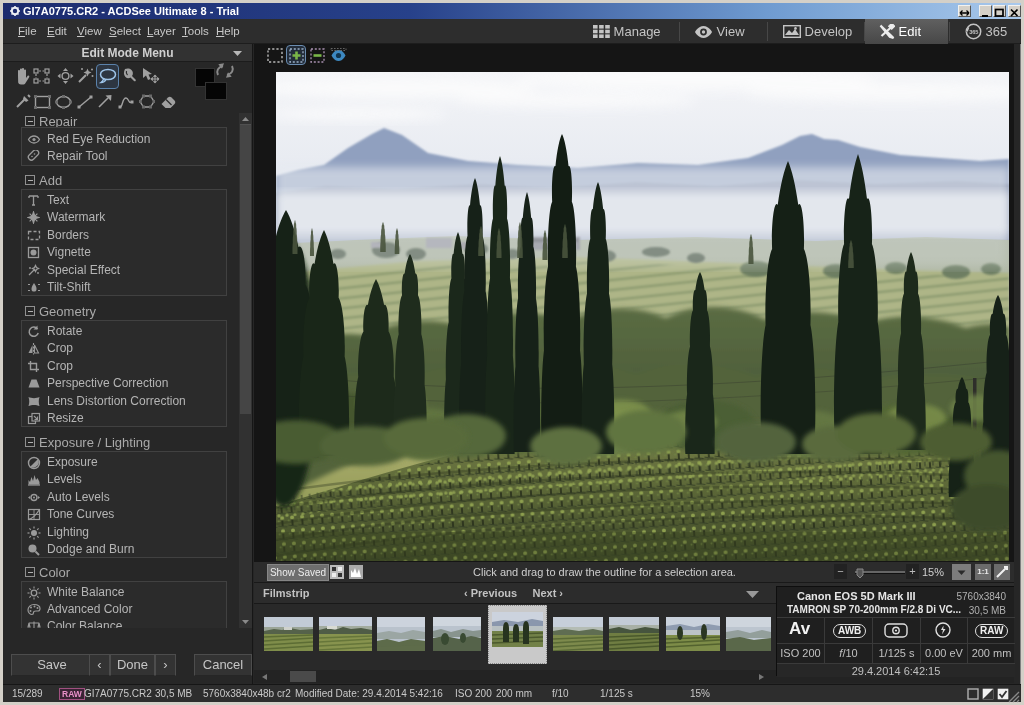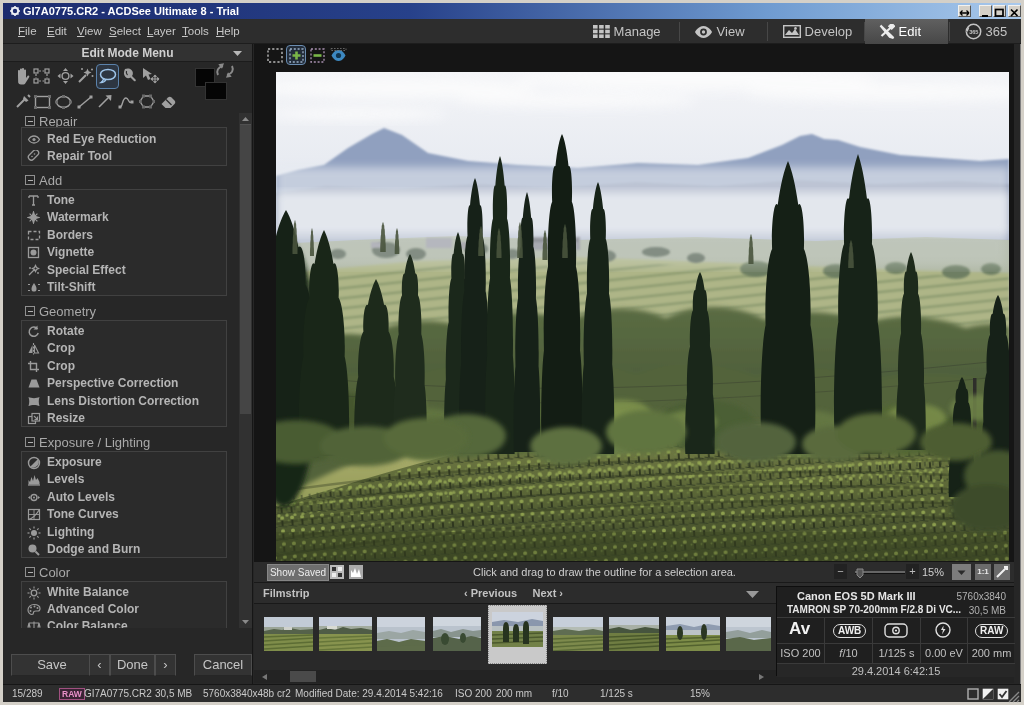--- a/index.html
+++ b/index.html
@@ -14,21 +14,21 @@
 .tabdiv{position:absolute;top:3px;height:19px;width:1px;background:#474747}
 #edittab{position:absolute;left:862px;top:0;width:83px;height:25px;background:linear-gradient(#606060,#474747);}
 #leftpanel{position:absolute;left:3px;top:44px;width:250px;height:640px;background:#272727;border-right:1px solid #161616}
 #emm{position:absolute;left:0;top:0;width:249px;height:18px;background:#323232;border-bottom:1px solid #1c1c1c;color:#cfcfcf;font-size:12px;font-weight:bold;text-align:center;line-height:18px}
 .sech{position:absolute;left:36px;height:16px;font-size:13px;color:#a9a9a9;white-space:nowrap}
 .mbox{position:absolute;left:22px;width:10px;height:10px;border:1px solid #909090;background:#262626}
 .mbox:before{content:"";position:absolute;left:2px;top:4px;width:5px;height:1px;background:#b0b0b0}
 .grp{position:absolute;left:18px;width:206px;border:1px solid #414141;background:#2b2b2b}
 .itm{position:absolute;left:24px;height:17px;line-height:17px;white-space:nowrap;color:#b5b5b5;font-size:12px;font-weight:bold}
 .itm svg{position:absolute;left:0;top:2px}
-.itm b{margin-left:20px;font-weight:bold}
+.itm b{margin-left:20px;font-weight:normal}
 #vscroll{position:absolute;left:236px;top:69px;width:13px;height:515px;background:#313131}
 #vthumb{position:absolute;left:1px;top:11px;width:11px;height:290px;background:#454545;border-top:1px solid #505050}
 .btn{position:absolute;top:610px;height:22px;background:#333;border:1px solid #4d4d4d;border-bottom-color:#262626;color:#c6c6c6;font-size:13px;text-align:center;line-height:20px}
 #canvas{position:absolute;left:254px;top:44px;width:760px;height:518px;background:#151515}
 #phototlb{position:absolute;left:254px;top:562px;width:760px;height:21px;background:#2c2c2c;border-bottom:1px solid #191919;color:#c8c8c8;font-size:11px}
 #filmbar{position:absolute;left:254px;top:583px;width:760px;height:21px;background:#2c2c2c;border-bottom:1px solid #191919;color:#c8c8c8;font-size:11px}
 #thumbarea{position:absolute;left:254px;top:604px;width:760px;height:79px;background:#292929}
 .th{position:absolute;top:13px;height:34px}
 #fsscroll{position:absolute;left:0;top:66px;width:760px;height:13px;background:#232323}
 #exif{position:absolute;left:776px;top:586px;width:238px;height:90px;background:#1f1f1f;border-left:1px solid #0e0e0e;border-top:1px solid #0e0e0e;color:#ccc;font-size:11px;z-index:5}
@@ -237,21 +237,21 @@
           <rect x="3.5" y="-1" width="6" height="12" rx="3" fill="none" stroke="#9a9a9a" stroke-width="1.3" transform="rotate(45 6.5 5)"></rect>
           <circle cx="5" cy="6.5" r="0.8" fill="#9a9a9a"></circle>
           <circle cx="7.5" cy="4" r="0.8" fill="#9a9a9a"></circle>
         </svg><b>Repair Tool</b></div>
 
   <div class="mbox" style="top:131px"></div>
       <div class="sech" style="top:129px">Add</div>
   <div class="grp" style="top:145px;height:107px"></div>
   <div class="itm" style="top:148px"><svg width="13" height="13" viewBox="0 0 13 13">
           <path d="M2 2 L11 2 M2 2 L2 4 M11 2 L11 4 M6.5 2 L6.5 11 M5 11 L8 11" stroke="#9a9a9a" stroke-width="1.3" fill="none"></path>
-        </svg><b>Tone</b></div>
+        </svg><b>Text</b></div>
   <div class="itm" style="top:165px"><svg width="13" height="13" viewBox="0 0 13 13">
           <path d="M6.5 1 L7.8 5.2 L12 6.5 L7.8 7.8 L6.5 12 L5.2 7.8 L1 6.5 L5.2 5.2 Z M2.6 2.6 L10.4 10.4 M10.4 2.6 L2.6 10.4" stroke="#9a9a9a" stroke-width="1.2" fill="#9a9a9a"></path>
         </svg><b>Watermark</b></div>
   <div class="itm" style="top:183px"><svg width="14" height="13" viewBox="0 0 14 13">
           <rect x="1.5" y="2.5" width="11" height="8" fill="none" stroke="#9a9a9a" stroke-width="1.3" stroke-dasharray="3 2"></rect>
         </svg><b>Borders</b></div>
   <div class="itm" style="top:200px"><svg width="13" height="13" viewBox="0 0 13 13">
           <rect x="1.5" y="1.5" width="10" height="10" fill="none" stroke="#9a9a9a" stroke-width="1.3"></rect>
           <circle cx="6.5" cy="6.5" r="3" fill="#9a9a9a"></circle>
         </svg><b>Vignette</b></div>

